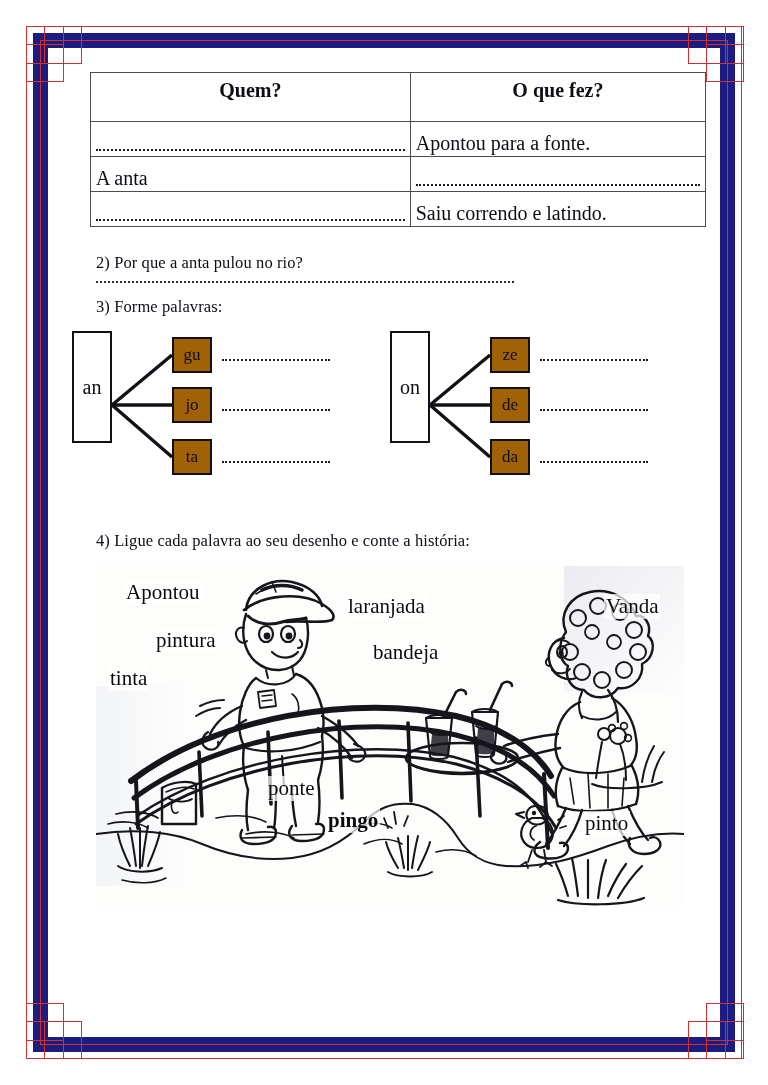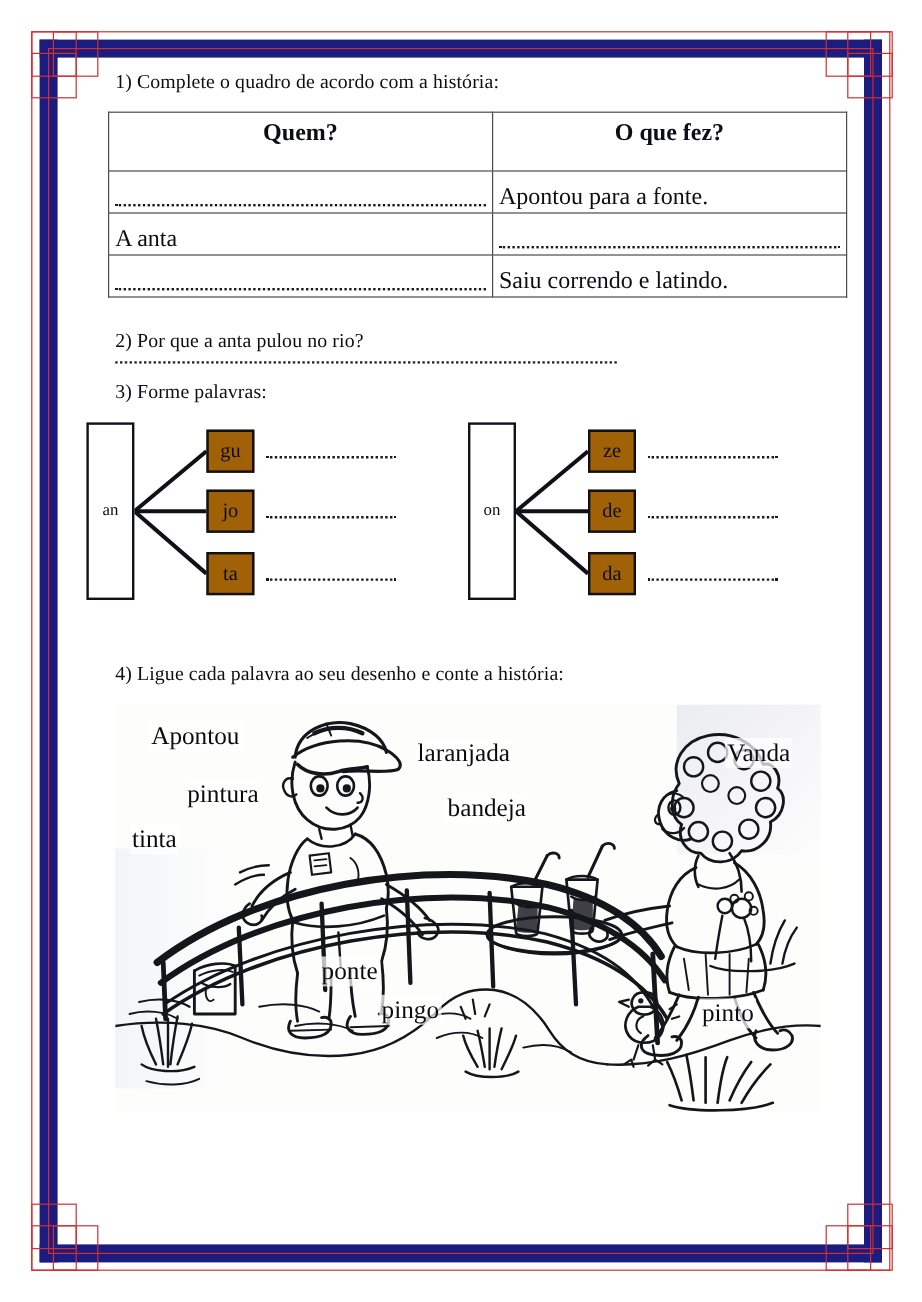--- a/index.html
+++ b/index.html
@@ -129,27 +129,27 @@
     top: 0;
     width: 318px;
     height: 168px;
   }
   .builder.left  { left: 12px; }
   .builder.right { left: 330px; }
 
   .stem-box {
     position: absolute;
     left: 0; top: 2px;
-    width: 40px; height: 148px;
+    width: 40px; height: 112px;
     border: 2.6px solid #101018;
     background: #fff;
     display: flex;
     align-items: center;
     justify-content: center;
-    font-size: 14px;
+    font-size: 20px;
     box-sizing: border-box;
   }
   .syl-box {
     position: absolute;
     left: 100px;
     width: 40px; height: 36px;
     border: 2.2px solid #101018;
     background: #a16207;
     display: flex;
     align-items: center;
@@ -242,21 +242,20 @@
   <div class="corner-knot" style="left:44px;  top:1021px; width:36px; height:36px;"></div>
   <div class="corner-knot" style="left:26px;  top:1003px; width:36px; height:36px;"></div>
 
   <div class="corner-knot" style="left:706px; top:1021px; width:36px; height:36px;"></div>
   <div class="corner-knot" style="left:688px; top:1021px; width:36px; height:36px;"></div>
   <div class="corner-knot" style="left:706px; top:1003px; width:36px; height:36px;"></div>
 </div>
 
 <div class="sheet">
 
-  <div class="question q-indent">1) Complete o quadro de acordo com a história:</div>
 
   <div class="tbl-wrap">
     <table class="story-table">
       <thead>
         <tr>
           <th style="width:52%">Quem?</th>
           <th style="width:48%">O que fez?</th>
         </tr>
       </thead>
       <tbody>
@@ -552,18 +551,18 @@
         </g>
       </svg>
 
       <div class="word-label" style="left:28px;  top:14px;">Apontou</div>
       <div class="word-label" style="left:58px;  top:62px;">pintura</div>
       <div class="word-label" style="left:12px;  top:100px;">tinta</div>
       <div class="word-label" style="left:250px; top:28px;">laranjada</div>
       <div class="word-label" style="left:275px; top:74px;">bandeja</div>
       <div class="word-label" style="left:508px; top:28px;">Vanda</div>
       <div class="word-label" style="left:170px; top:210px;">ponte</div>
-      <div class="word-label" style="left:220px; top:242px;">pingo</div>
+      <div class="word-label" style="left:230px; top:242px;font-weight:bold;">pingo</div>
       <div class="word-label" style="left:487px; top:245px;">pinto</div>
     </div>
   </div>
 
 </div>
 
 </body></html>

